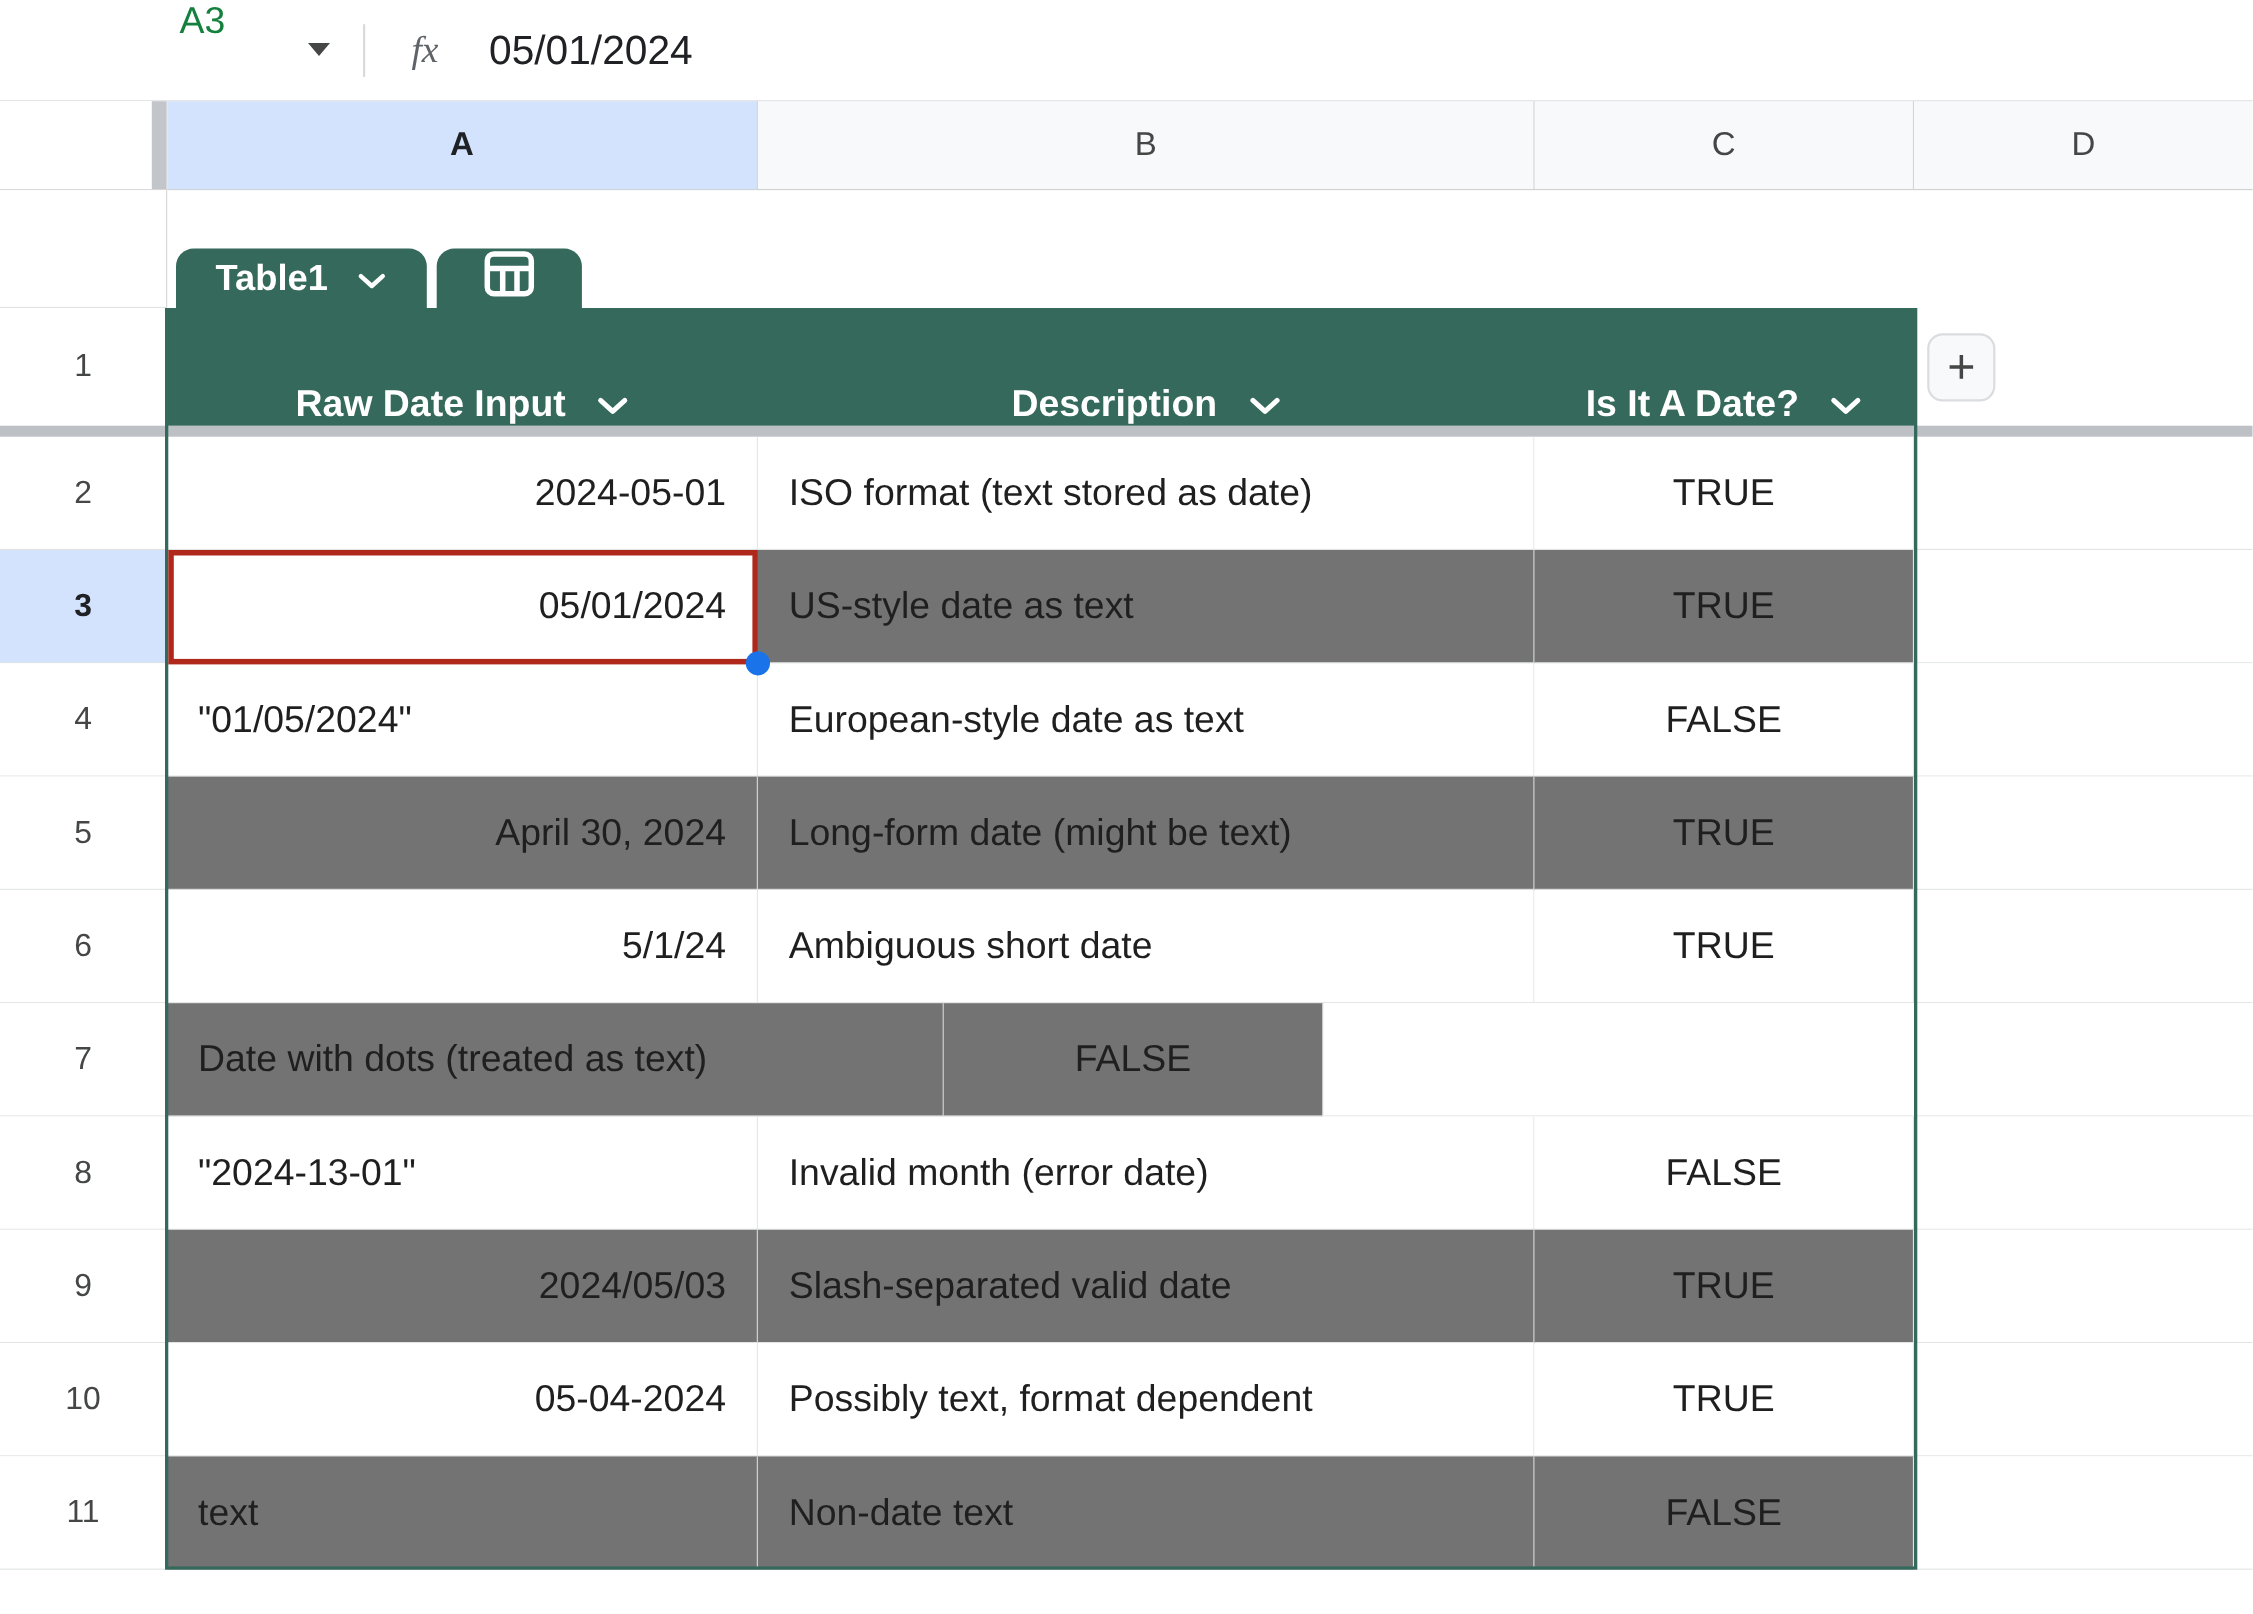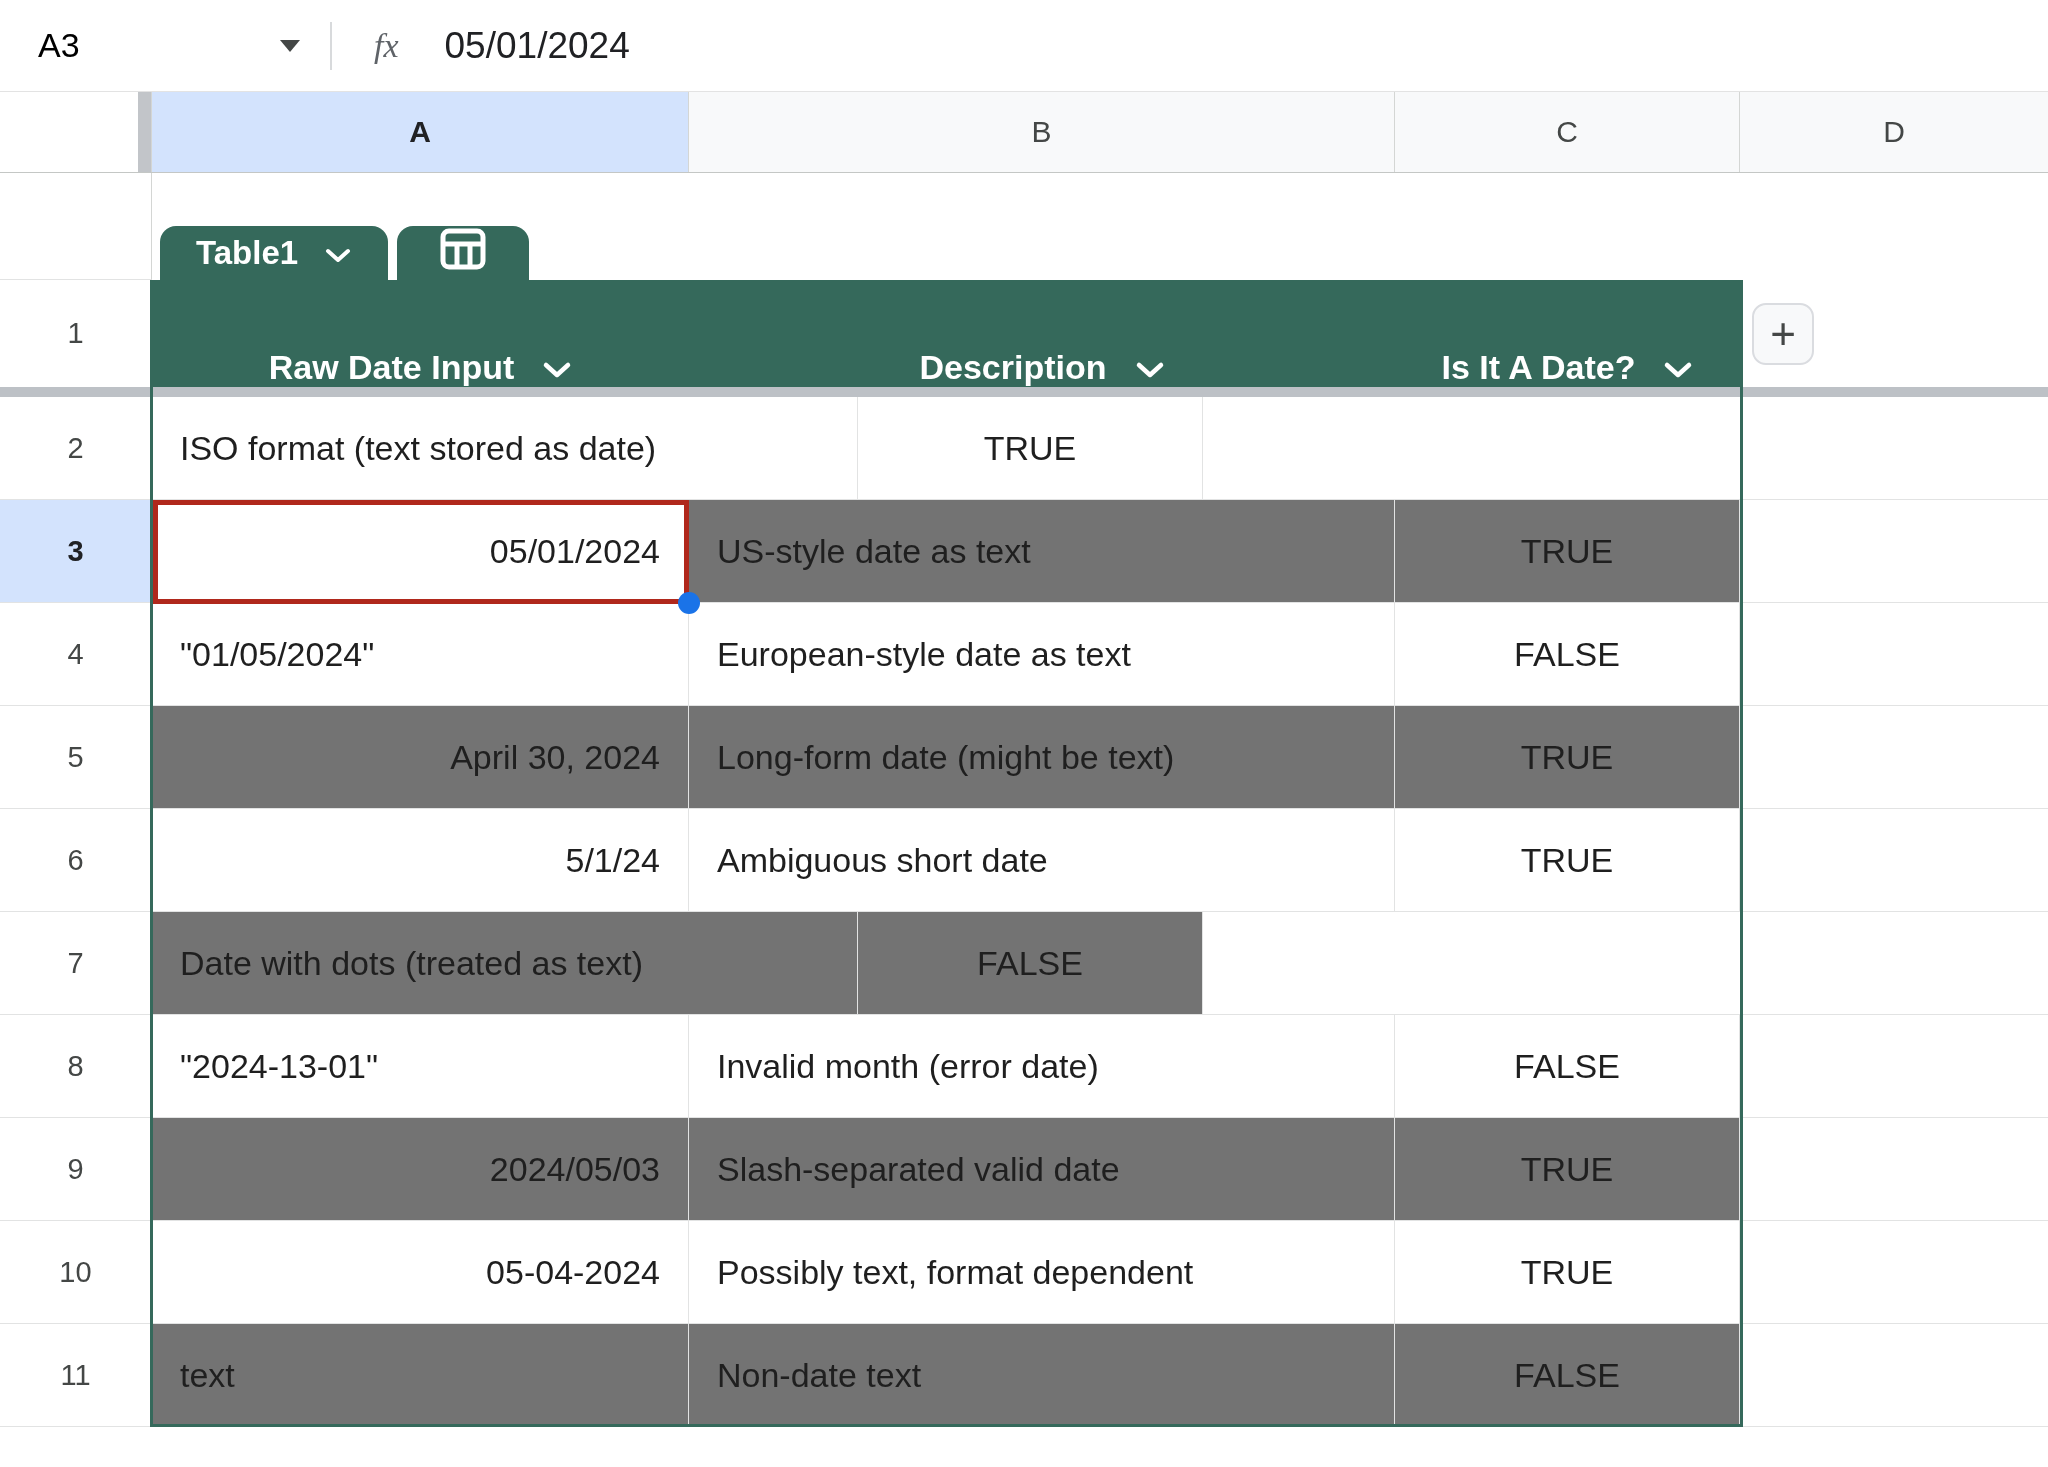--- a/index.html
+++ b/index.html
@@ -1,21 +1,21 @@
 <!DOCTYPE html>
 <html><head>
 <meta charset="utf-8">
 <style>
   html,body{margin:0;padding:0;background:#fff;}
   *{font-family:"Liberation Sans",sans-serif;}
   #app{position:relative;width:2048px;height:1467px;overflow:hidden;background:#fff;}
 
   
   .formula-bar{position:absolute;top:0;left:0;width:100%;height:91px;display:flex;align-items:center;background:#fff;box-sizing:border-box;}
-  .name-box{width:330px;height:100%;display:flex;align-items:center;padding-left:38px;box-sizing:border-box;font-size:34px;color:#000000;cursor:pointer;}
+  .name-box{width:330px;height:100%;display:flex;align-items:center;padding-left:38px;box-sizing:border-box;font-size:34px;color:#15803d;cursor:pointer;flex-direction:column;}
   .name-box .dd{margin-left:auto;margin-right:30px;width:0;height:0;border-left:10px solid transparent;border-right:10px solid transparent;border-top:12px solid #444746;}
   .vsep{width:2px;height:48px;background:#d8dadc;}
   .fx{font-family:"Liberation Serif",serif;font-style:italic;font-size:34px;color:#5f6368;margin-left:42px;}
   .formula-value{margin-left:46px;font-size:37px;color:#202124;cursor:text;white-space:pre;}
 
   
   .col-headers{position:absolute;top:91px;left:0;width:100%;height:82px;display:flex;background:#f8f9fa;border-top:1px solid #e3e3e3;border-bottom:1px solid #c4c7c5;box-sizing:border-box;}
   .corner{width:152px;position:relative;background:#ffffff;border-right:1px solid #d4d6d4;box-sizing:border-box;}
   .corner-bar{position:absolute;right:0;top:0;width:13px;height:100%;background:#c2c5c9;}
   .col-h{display:flex;align-items:center;justify-content:center;font-size:30px;color:#444746;border-right:1px solid #d4d6d4;box-sizing:border-box;cursor:pointer;}
@@ -133,20 +133,21 @@
           </svg></span>
     </div>
   </div>
 
   <div class="add-col">+</div>
 
   <div class="freeze-band"></div>
 
   <div class="row" style="top:397px">
     <div class="gut">2</div>
+    <div class="cell a">2024-05-01</div>
     <div class="cell b">ISO format (text stored as date)</div>
     <div class="cell c">TRUE</div>
     <div class="cell d"></div>
   </div>
 
   <div class="row banded" style="top:500px">
     <div class="gut sel">3</div>
     <div class="cell a active-cell">05/01/2024</div>
     <div class="cell b">US-style date as text</div>
     <div class="cell c">TRUE</div>

